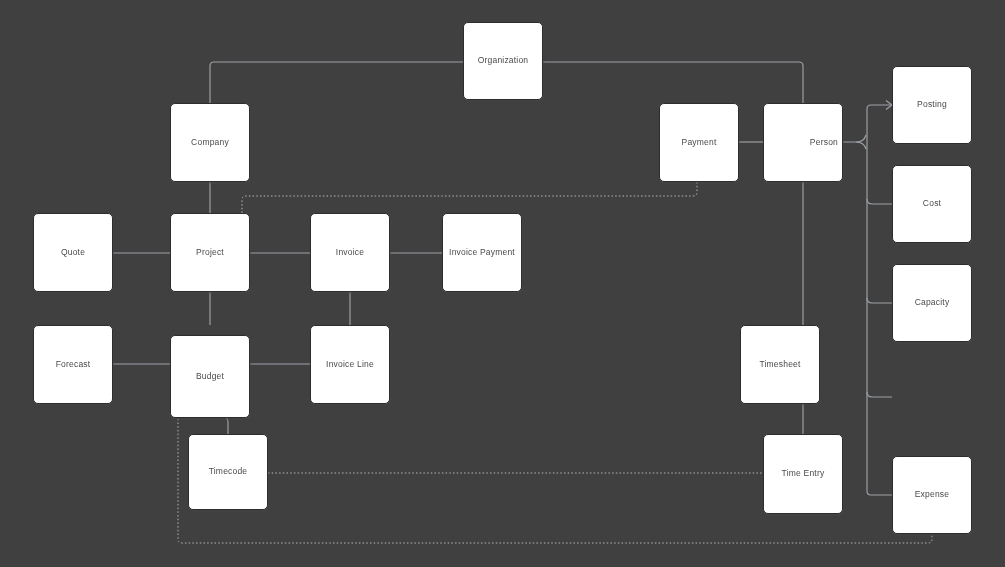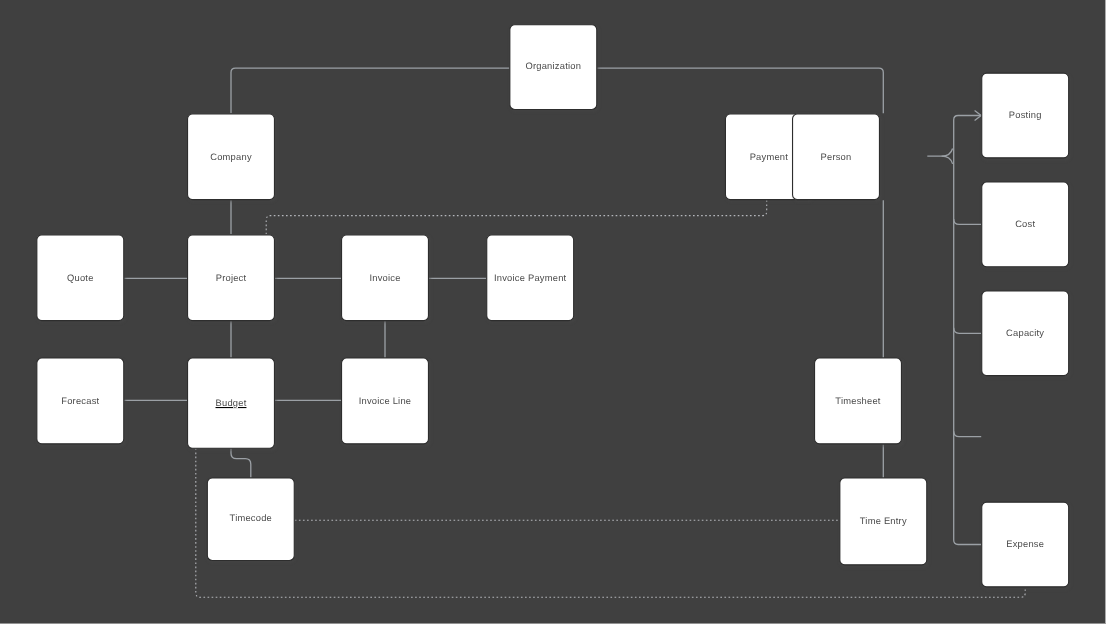--- a/index.html
+++ b/index.html
@@ -40,32 +40,32 @@
     font-size: 8.5px;
     color: #4a4a4a;
     letter-spacing: 0.2px;
     line-height: 1.1;
     padding: 0 4px;
   }
   
   .n-organization    { left: 463px; top: 22px;  }
   .n-company         { left: 170px; top: 103px; height: 79px; }
   .n-resource        { left: 659px; top: 103px; height: 79px; }
-  .n-person          { left: 720px; top: 103px; height: 79px; }
+  .n-person          { left: 763px; top: 103px; height: 79px; justify-content: flex-end; }
   .n-posting         { left: 892px; top: 66px;  }
   .n-cost            { left: 892px; top: 165px; }
   .n-capacity        { left: 892px; top: 264px; }
   .n-leave           { left: 892px; top: 358px; }
   .n-expense         { left: 892px; top: 456px; }
   .n-quote           { left: 33px;  top: 213px; height: 79px; }
   .n-project         { left: 170px; top: 213px; height: 79px; }
   .n-invoice         { left: 310px; top: 213px; height: 79px; }
   .n-invoice_payment { left: 442px; top: 213px; height: 79px; }
   .n-forecast        { left: 33px;  top: 325px; height: 79px; }
-  .n-budget          { left: 170px; top: 325px; height: 83px; text-decoration: underline; }
+  .n-budget          { left: 170px; top: 335px; height: 83px; }
   .n-invoice_line    { left: 310px; top: 325px; height: 79px; }
   .n-timecode        { left: 188px; top: 434px; height: 76px; }
   .n-timesheet       { left: 740px; top: 325px; height: 79px; }
   .n-time_entry      { left: 763px; top: 434px; height: 80px; }
 
   .edge-solid {
     stroke: #9ba0a5;
     stroke-width: 1.2;
     fill: none;
   }

